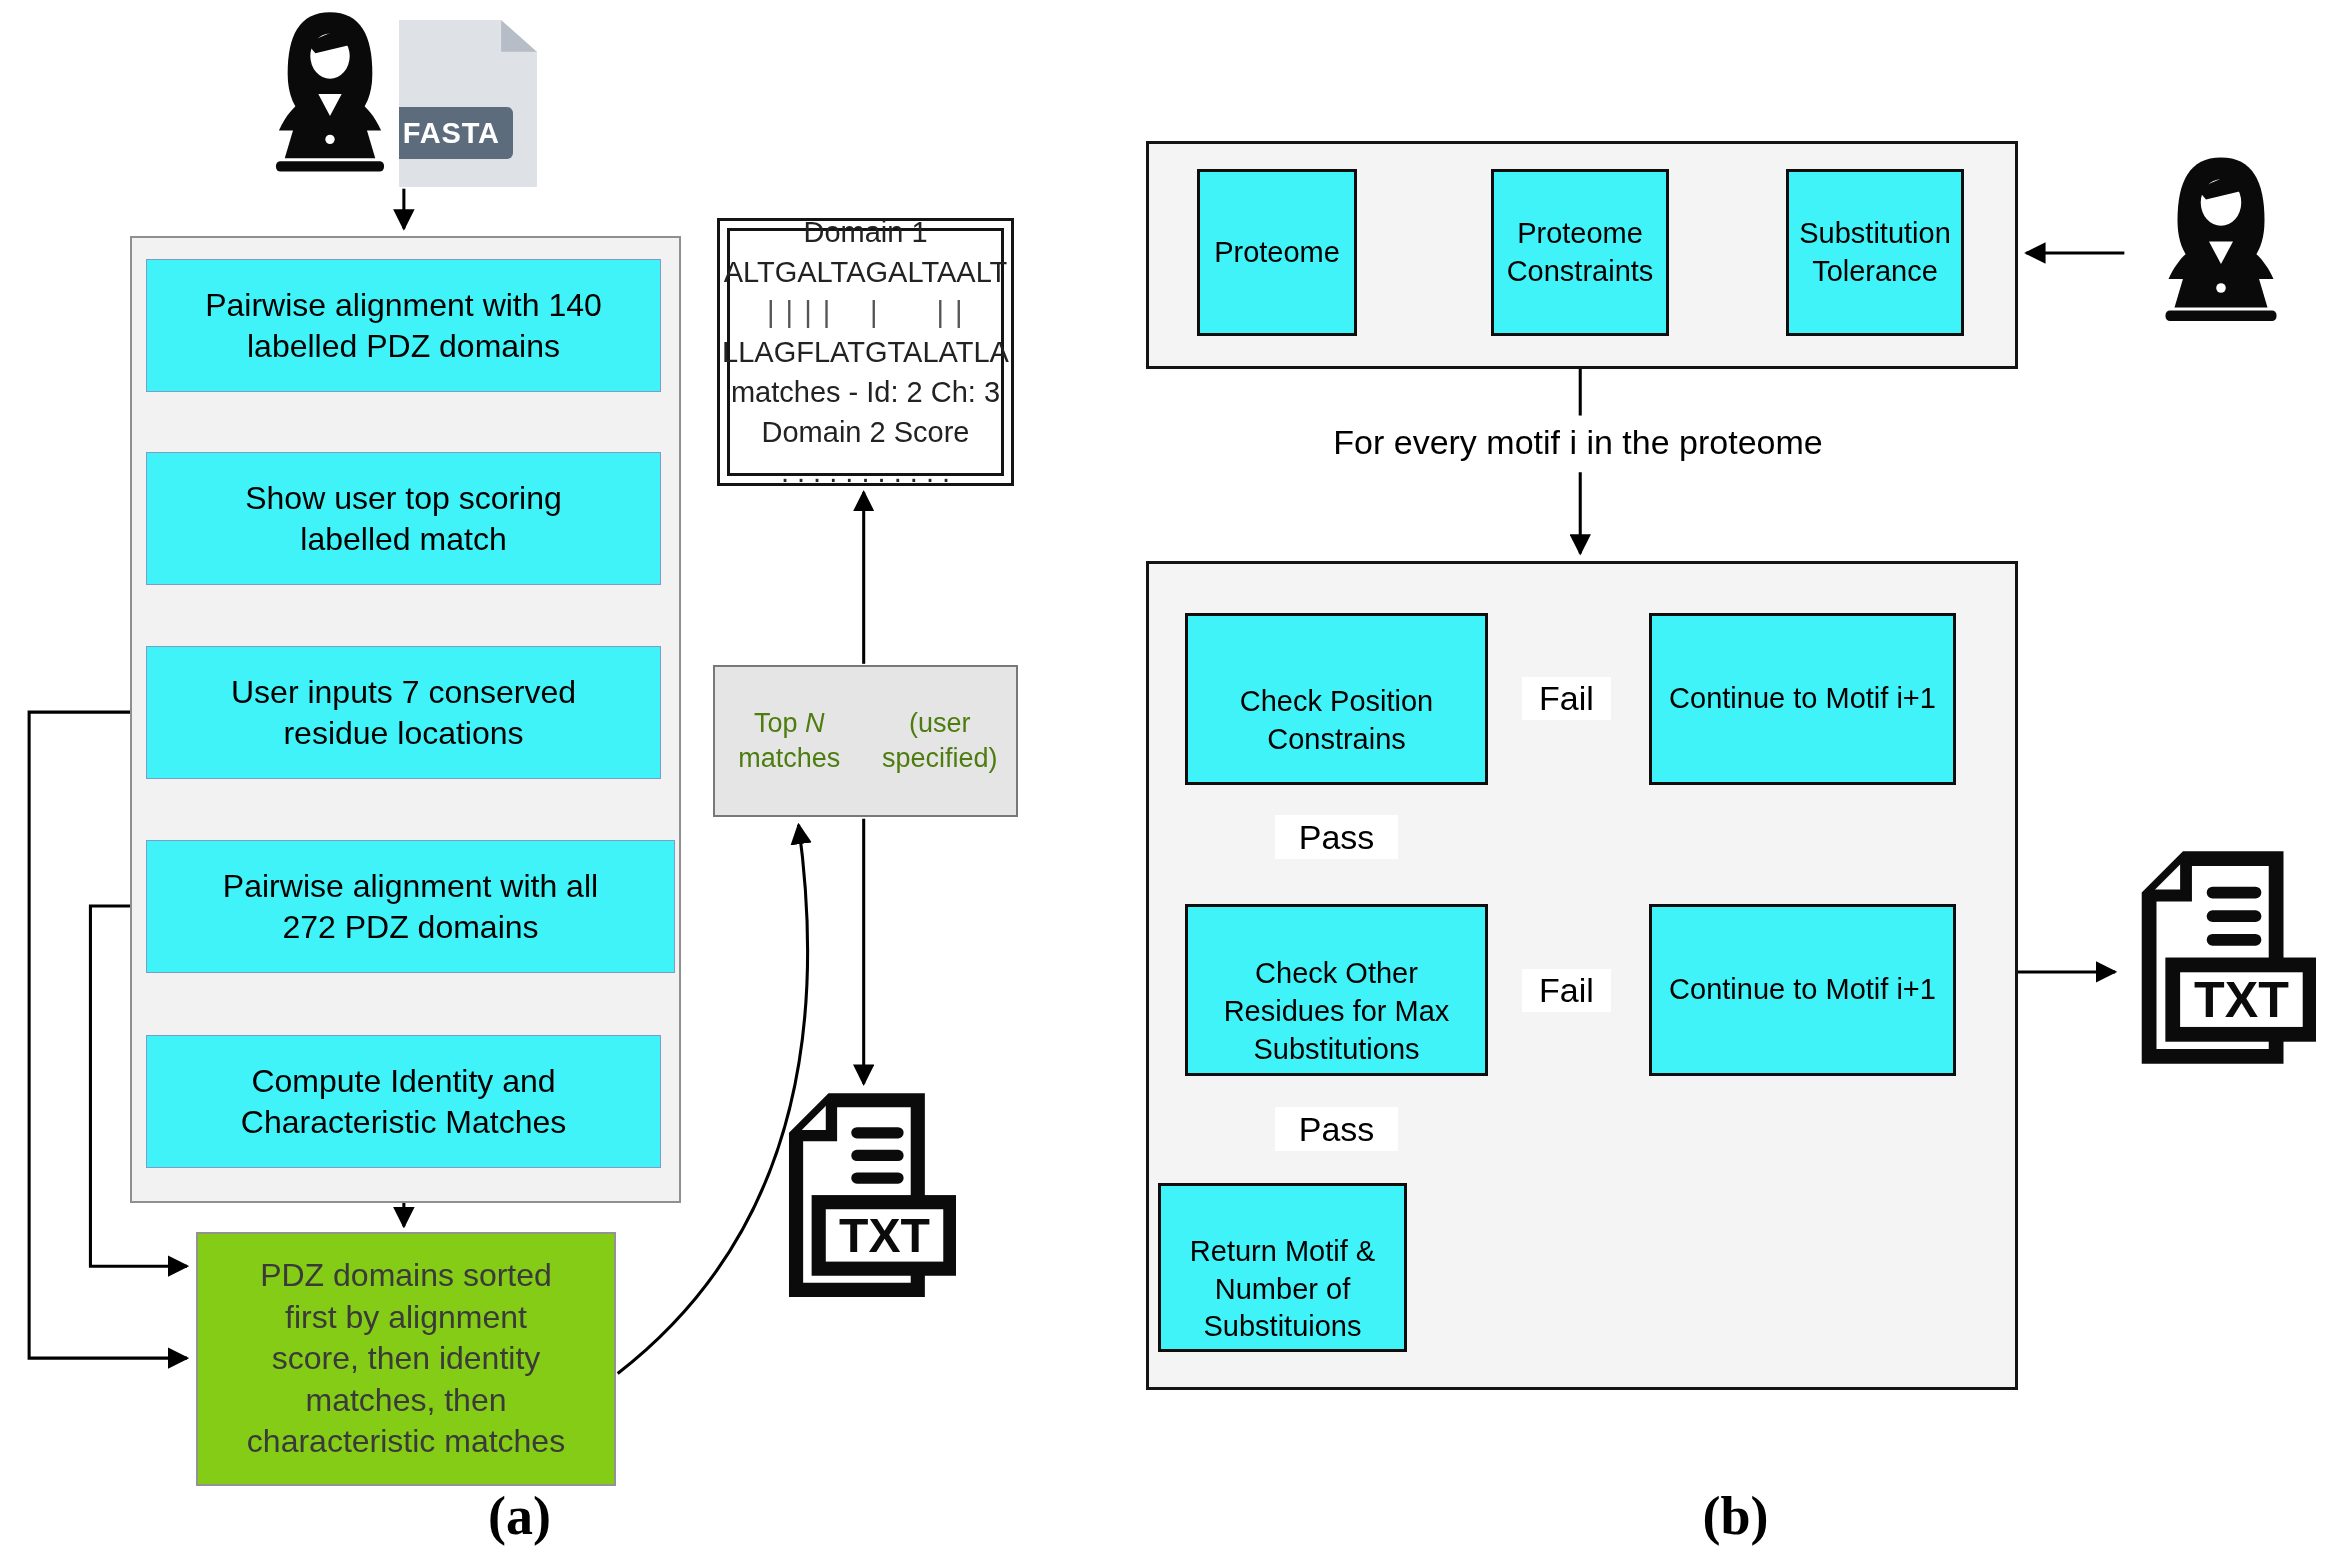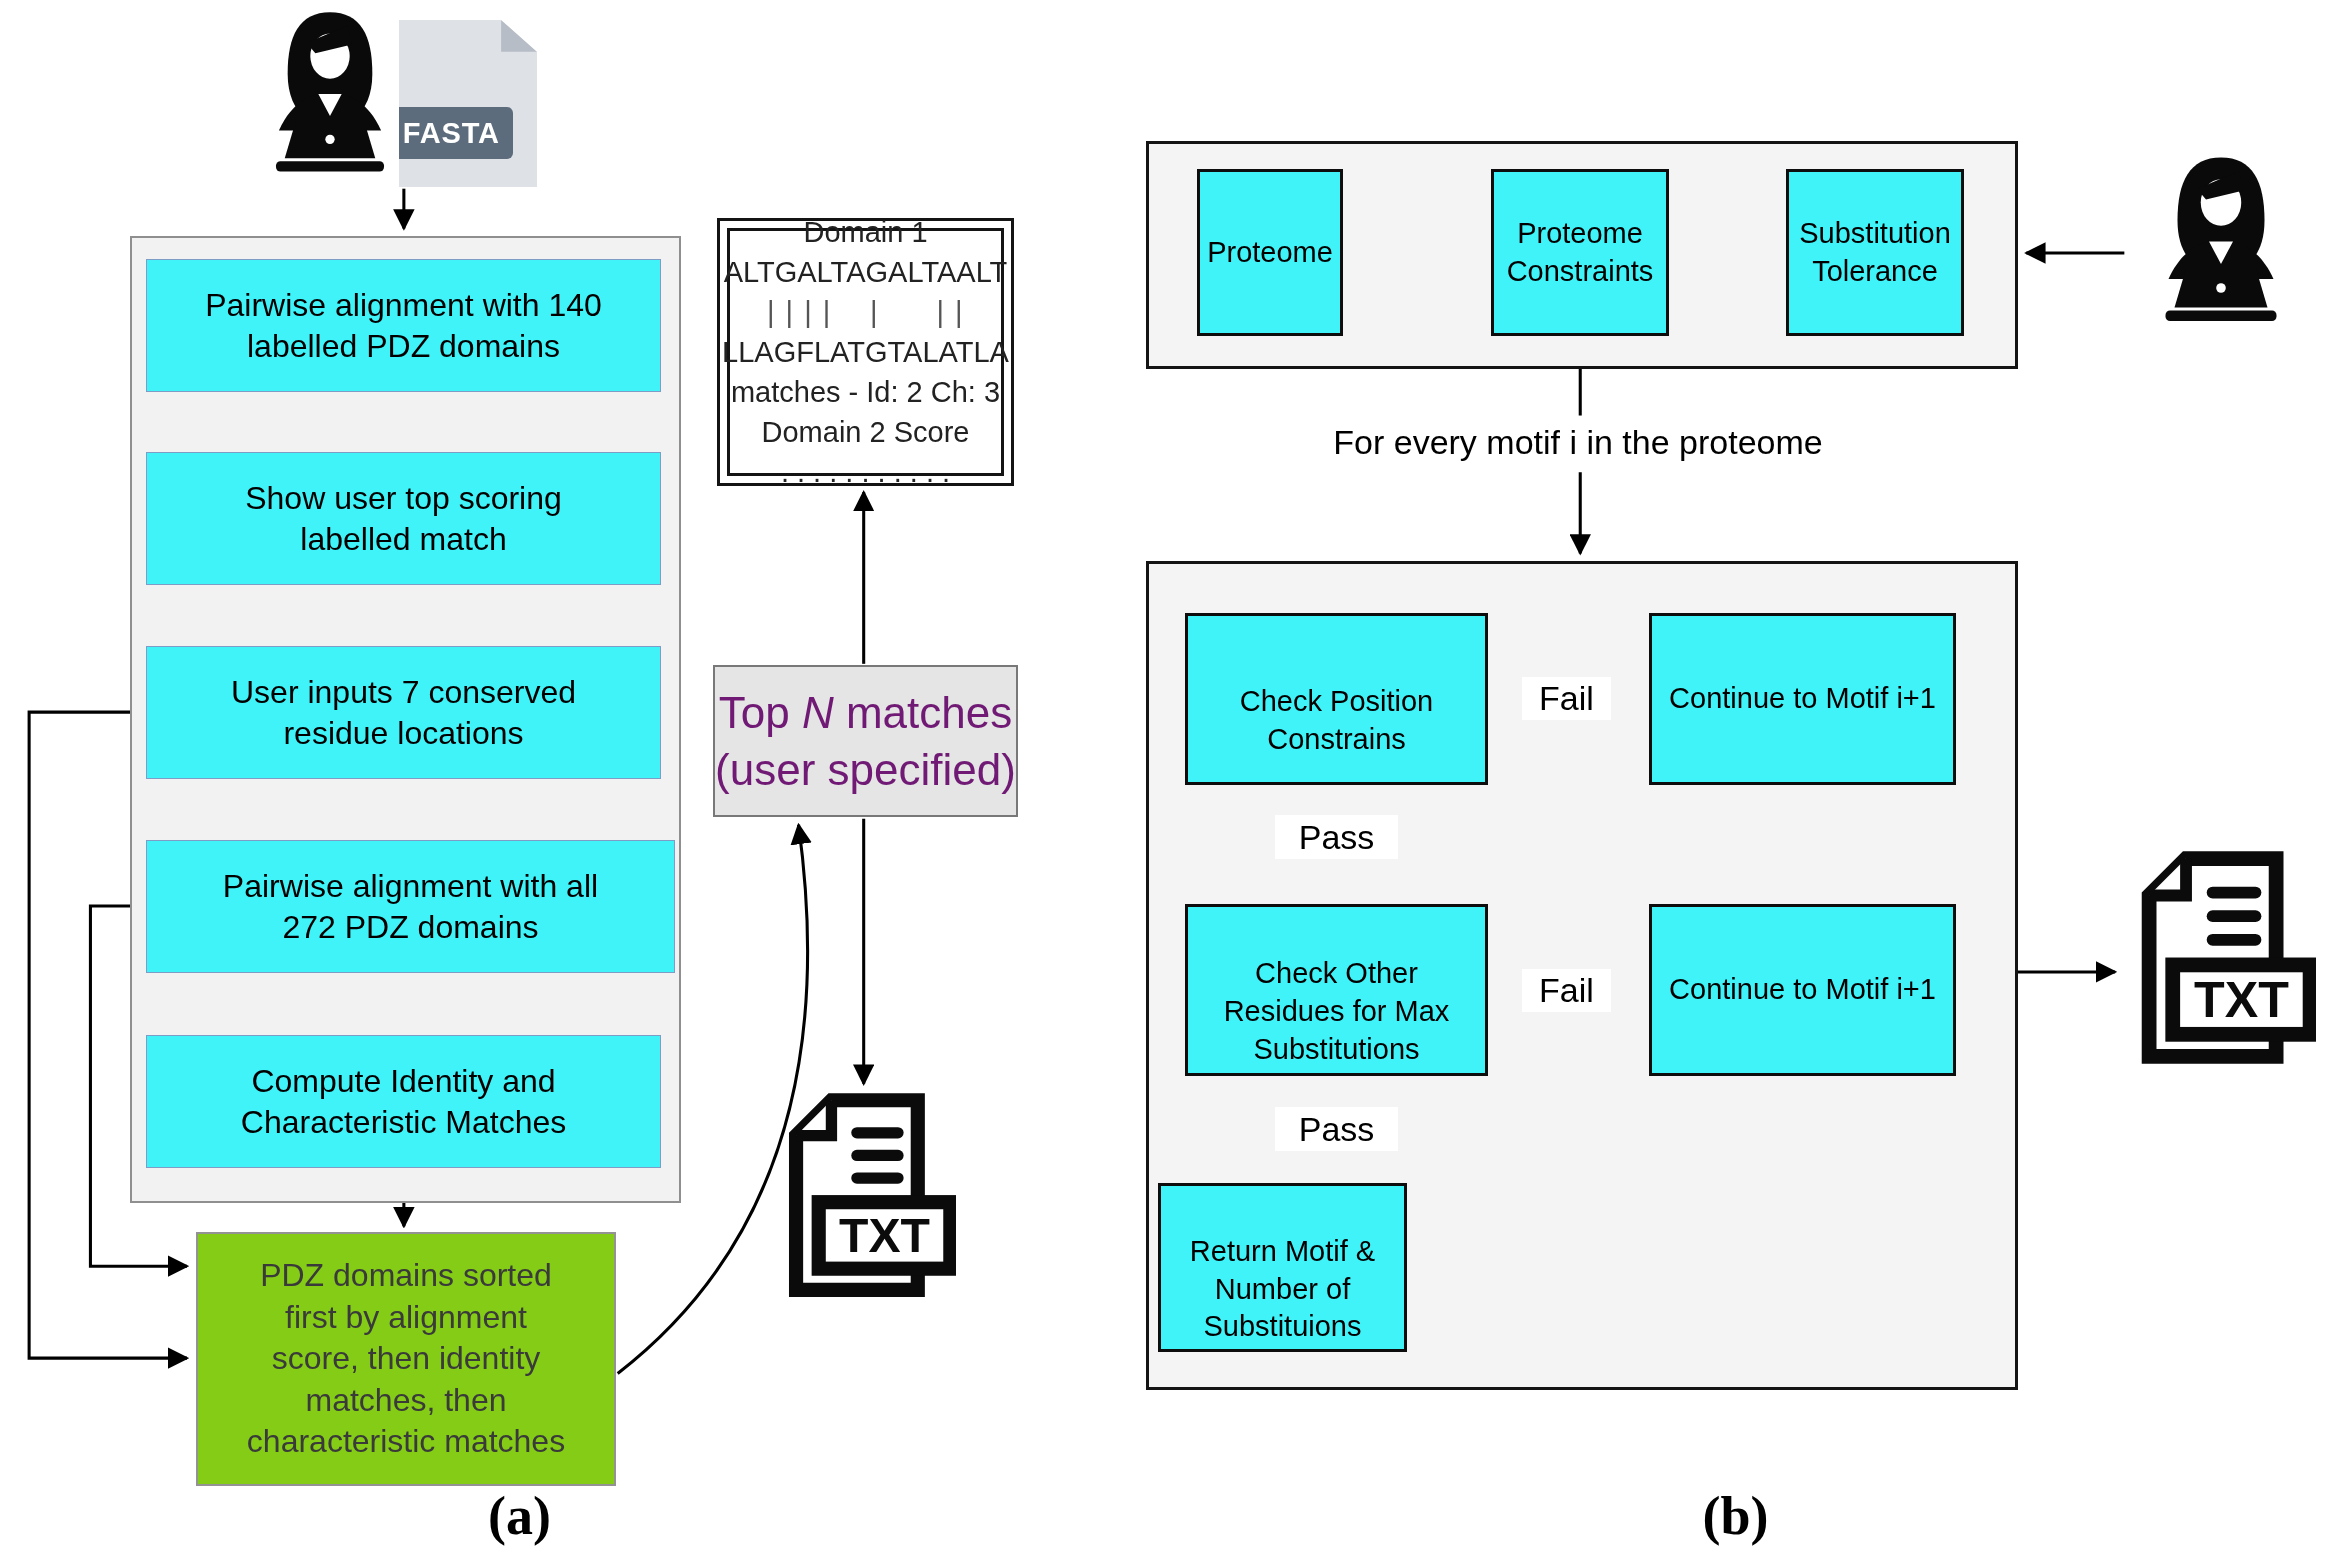--- a/index.html
+++ b/index.html
@@ -9,21 +9,21 @@
   }
   .abs{position:absolute;}
   svg.connectors{position:absolute;left:0;top:0;width:2342px;height:1566px;z-index:1;}
   .box{display:flex;align-items:center;justify-content:center;text-align:center;box-sizing:border-box;z-index:2;}
   
   .container-a{background:#F2F2F2;border:2.3px solid #8f8f8f;z-index:1;}
   .cyan-a{background:var(--cyan);border:1.5px solid #7E9CC5;font-size:32px;line-height:1.28;}
   .cyan-a span{display:inline-block;}
   .sorted{background:#84cc16;border:2.3px solid #939393;color:#3a3a3a;font-size:32px;line-height:1.30;}
   .sorted span{display:inline-block;max-width:331px;}
-  .topn{background:#E5E5E5;border:2.3px solid #787878;color:#701a75;font-size:44px;line-height:1.3;flex-direction:column;}
+  .topn{background:#E5E5E5;border:2.3px solid #787878;color:#4d7c0f;font-size:27px;line-height:1.3;}
   .result-outer{background:#fff;border:3.8px solid #141414;padding:7px;box-sizing:border-box;z-index:2;}
   .result-inner{border:3.1px solid #141414;width:100%;height:100%;box-sizing:border-box;
     display:flex;flex-direction:column;align-items:center;justify-content:center;
     font-size:29px;line-height:1.38;color:#222;text-align:center;}
   .seq-bars{white-space:pre;letter-spacing:1.5px;color:#555;}
   .caption{font-family:"Liberation Serif", serif;font-weight:bold;font-size:54px;text-align:center;z-index:2;}
   
   .fasta-doc{background:#DEE1E6;clip-path:polygon(0 0,74% 0,100% 19%,100% 100%,0 100%);z-index:2;}
   .fasta-fold{position:absolute;left:74%;top:0;width:26%;height:19%;background:#B7BDC6;
     clip-path:polygon(0 0,100% 100%,0 100%);}
@@ -138,21 +138,21 @@
     <rect x="56" y="42" width="37" height="8" rx="4" fill="#0b0b0b"></rect>
     <rect x="56" y="58" width="37" height="8" rx="4" fill="#0b0b0b"></rect>
     <rect x="33" y="79" width="93" height="47" fill="#fff" stroke="#0b0b0b" stroke-width="10"></rect>
     <text x="79.5" y="114" font-size="34" font-weight="bold" text-anchor="middle" font-family="Liberation Sans, sans-serif" fill="#0b0b0b">TXT</text>
   </svg>
 
   <div class="abs caption" style="left:366px;top:1485px;width:307px;">(a)</div>
 
   <div class="abs container-b" style="left:1146px;top:141px;width:866px;height:222px;"></div>
 
-  <div class="abs box cyan-b" style="left:1197px;top:169px;width:146px;height:167px;">
+  <div class="abs box cyan-b" style="left:1197px;top:169px;width:160px;height:167px;">
     <span>Proteome</span>
   </div>
   <div class="abs box cyan-b" style="left:1491px;top:169px;width:178px;height:167px;">
     <span style="max-width:161px;">Proteome Constraints</span>
   </div>
   <div class="abs box cyan-b" style="left:1786px;top:169px;width:178px;height:167px;">
     <span style="max-width:169px;">Substitution Tolerance</span>
   </div>
 
   <svg class="abs" style="left:2146px;top:150px;width:150px;height:189px;z-index:2;" viewBox="0 0 100 122">

